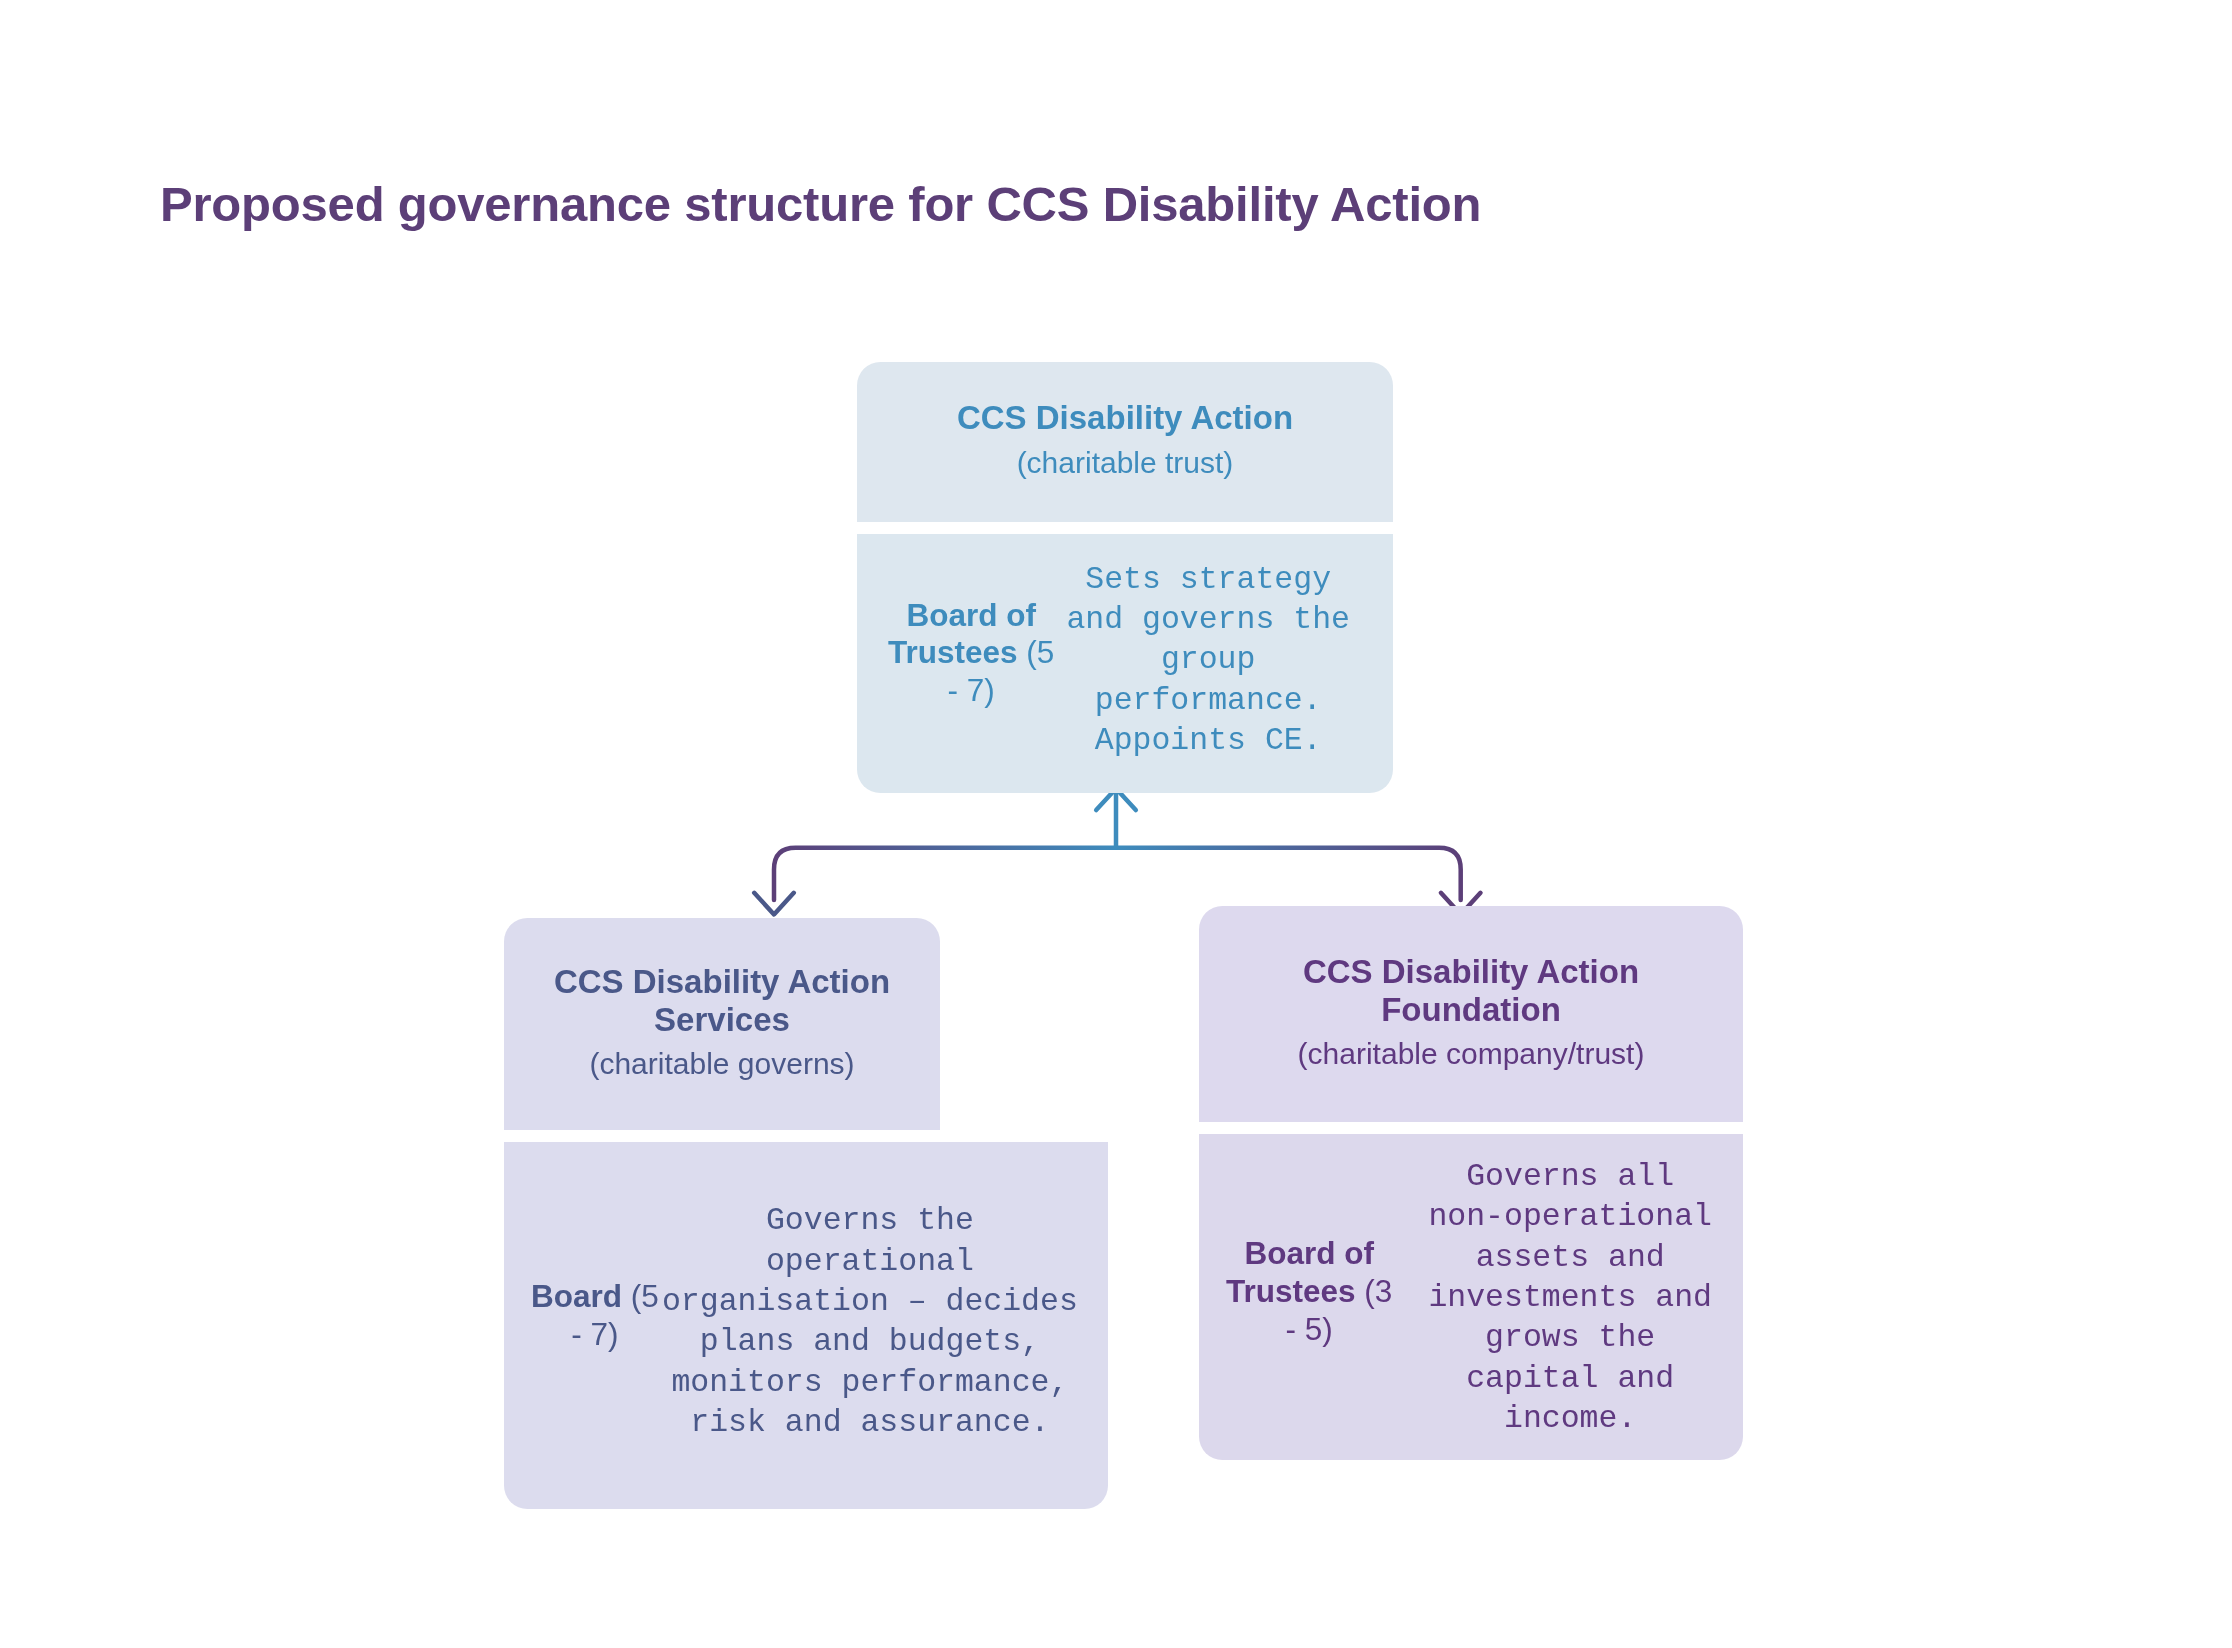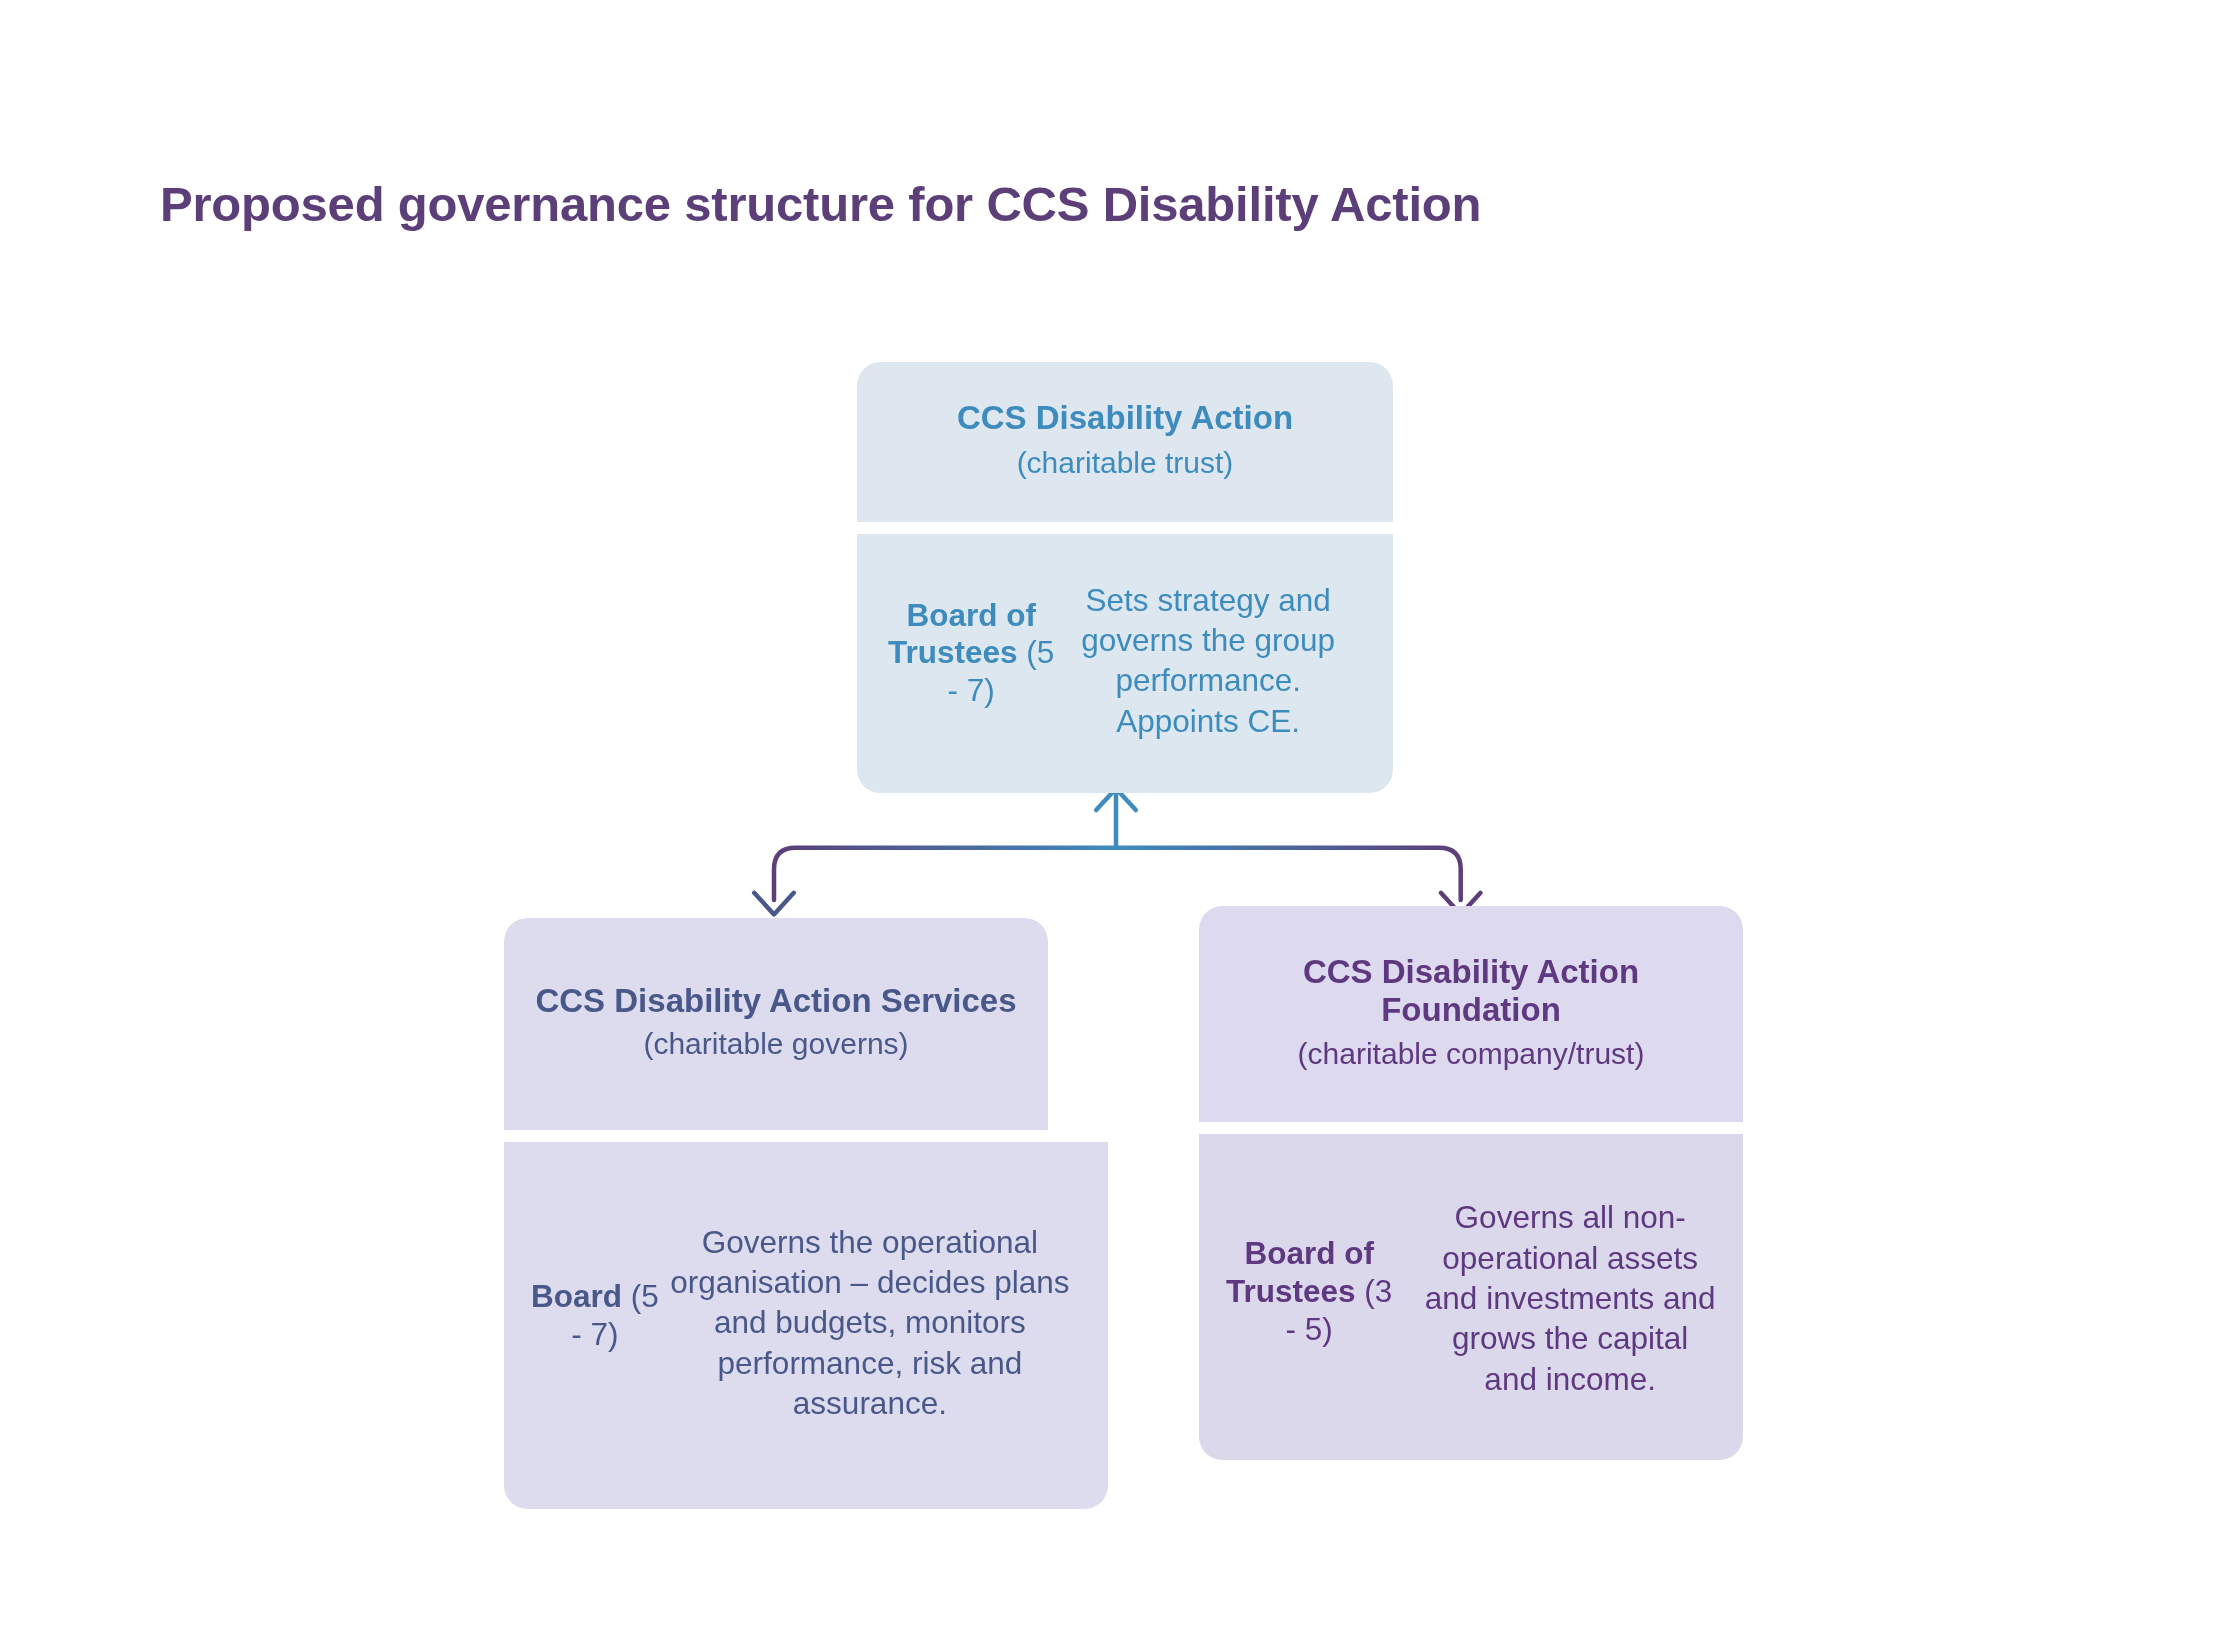--- a/index.html
+++ b/index.html
@@ -63,20 +63,21 @@
   }
   .head-sub {
     line-height: 1.2;
   }
   .body-head {
     line-height: 1.2;
   }
   .body-head b { font-weight: bold; }
   .body-text {
     line-height: 1.28;
+    font-family: Liberation Mono, monospace;
   }
 
   
   #node-trust { left: 857px; top: 362px; width: 536px; }
   #node-trust .head {
     width: 536px; height: 160px;
     background: #DEE7EF;
     color: #3E8CBD;
     padding: 5.4px 21.6px 9px;
   }
@@ -87,21 +88,21 @@
     padding: 12.6px 31px 18px;
   }
   #node-trust .head-title { font-size: 33px; }
   #node-trust .head-sub   { font-size: 30px; margin-top: 8px; }
   #node-trust .body-head  { font-size: 31.5px; margin-bottom: 14.4px; }
   #node-trust .body-text  { font-size: 31.5px; }
 
   
   #node-services { left: 504px; top: 918px; width: 544px; }
   #node-services .head {
-    width: 544px; height: 212px;
+    width: 436px; height: 212px;
     background: #DCDCEE;
     color: #4A5889;
     padding: 9px 23.4px 12.6px;
   }
   #node-services .body {
     width: 604px; height: 367px;
     background: #DCDCEE;
     color: #4A5889;
     padding: 14.4px 27px 20px;
   }

